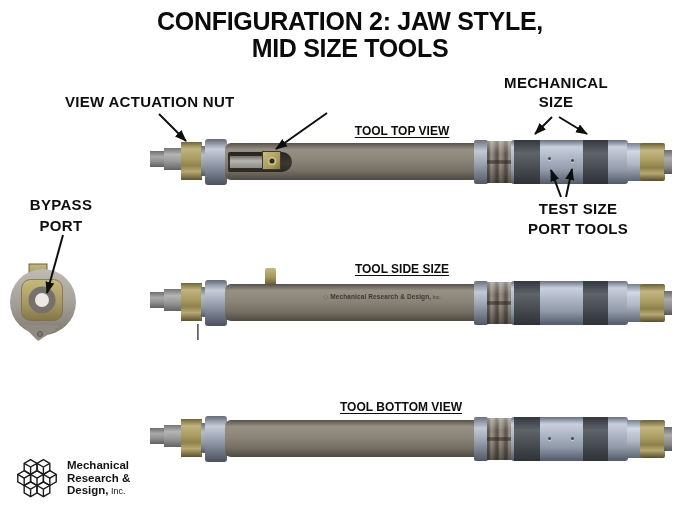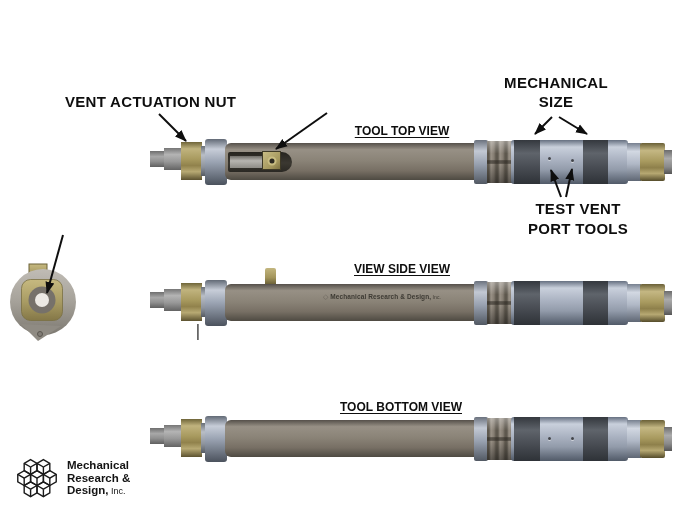--- a/index.html
+++ b/index.html
@@ -58,33 +58,41 @@
 
   .overlay { position:absolute; left:0; top:0; pointer-events:none; }
   .overlay line { stroke:#0e0e0e; stroke-width:2; }
   .bypass-svg { position:absolute; left:4px; top:258px; }
 </style>
 </head>
 <body>
 
 <div id="canvas">
 
-
-  <div class="callout" style="left:65px;top:92px;">VENT ACTUATION NUT</div>
+  <div class="title">
+    <span>CONFIGURATION 2: JAW STYLE,</span><br>
+    <span>MID SIZE TOOLS</span>
+  </div>
+
+  <div class="callout" style="left:65px;top:92px;">VIEW ACTUATION NUT</div>
   <div class="callout center" style="left:556px;top:73px;line-height:19px;">
     <span>MECHANICAL</span><br>
     <span>SIZE</span>
   </div>
   <div class="callout center" style="left:578px;top:199px;">
-    <span>TEST VENT</span><br>
+    <span>TEST SIZE</span><br>
     <span>PORT TOOLS</span>
   </div>
+  <div class="callout center" style="left:61px;top:194px;line-height:21px;">
+    <span>BYPASS</span><br>
+    <span>PORT</span>
+  </div>
 
   <div class="viewlabel" style="left:402px;top:124px;">TOOL TOP VIEW</div>
-  <div class="viewlabel" style="left:402px;top:262px;">VIEW SIDE VIEW</div>
+  <div class="viewlabel" style="left:402px;top:262px;">TOOL SIDE SIZE</div>
   <div class="viewlabel" style="left:401px;top:400px;text-align:right;">TOOL BOTTOM VIEW</div>
 
   <div class="tool" id="tool-top">
       <div class="piece shaft-tip" style="left: 0px; top: 12px; width: 15px; height: 16px;"></div>
       <div class="piece shaft" style="left: 14px; top: 9px; width: 19px; height: 22px;"></div>
       <div class="piece nut" style="left: 31px; top: 3px; width: 21px; height: 38px;"></div>
       <div class="piece spacer" style="left: 51px; top: 7px; width: 5px; height: 30px;"></div>
       <div class="piece collar" style="left: 55px; top: 0px; width: 22px; height: 46px;"></div>
       <div class="piece body" style="left: 75px; top: 4px; width: 251px; height: 37px;"></div>
       <div class="piece flange" style="left: 324px; top: 1px; width: 14px; height: 44px;"></div>

